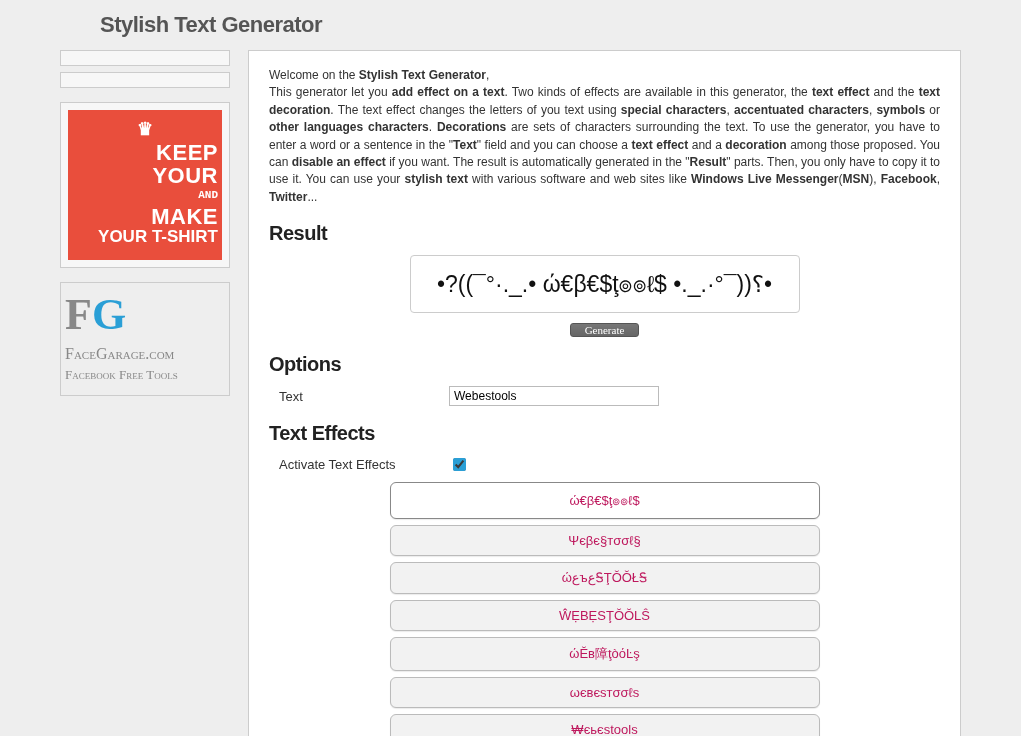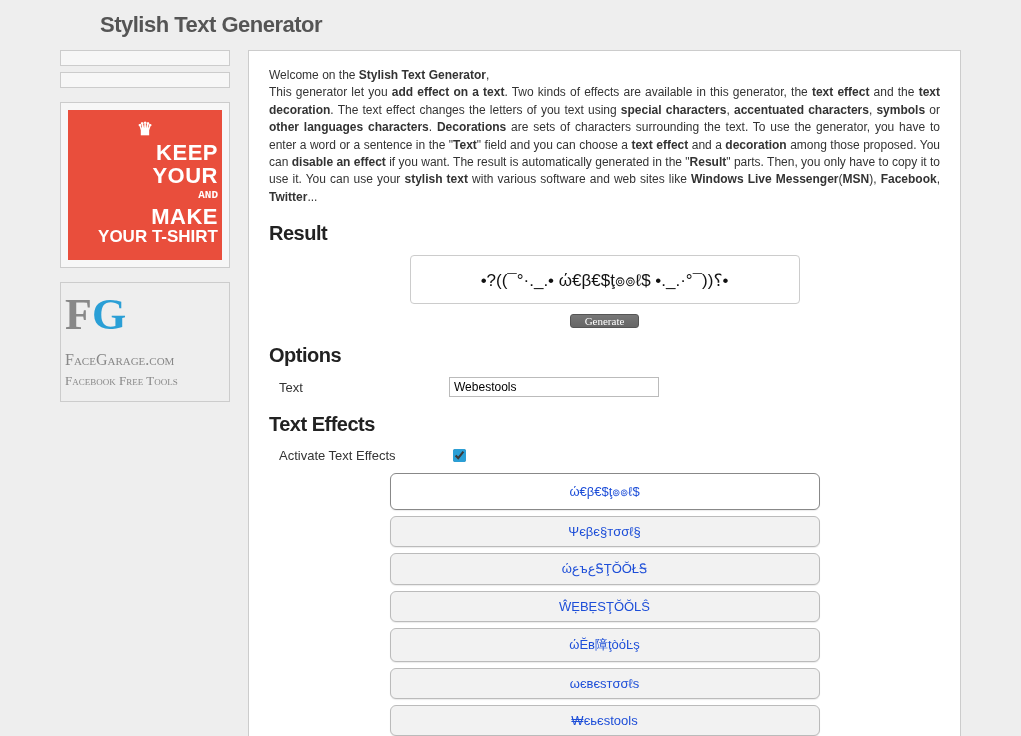--- a/index.html
+++ b/index.html
@@ -74,21 +74,21 @@
     font-weight: bold;
     color: #888;
     line-height: 1;
   }
   .fg-logo .g { color: #2a9fd6; }
   .fg-site {
     font-family: Georgia, serif;
     font-variant: small-caps;
     color: #888;
     font-size: 16px;
-    margin-top: 14px;
+    margin-top: 8px;
   }
   .fg-tag {
     font-family: Georgia, serif;
     font-variant: small-caps;
     color: #888;
     font-size: 13px;
     margin-top: 4px;
   }
 
   .main {
@@ -111,21 +111,21 @@
     margin: 16px 0 10px 0;
     letter-spacing: -0.5px;
   }
   .result-box {
     width: 390px;
     margin: 8px auto;
     border: 1px solid #ccc;
     border-radius: 4px;
     padding: 10px 12px;
     text-align: center;
-    font-size: 17px;
+    font-size: 23px;
     font-family: Arial, sans-serif;
     color: #111;
   }
   .gen-wrap { text-align:center; margin-top:10px; }
   .gen-btn {
     display:inline-block;
     background: linear-gradient(#777,#666);
     border: 1px solid #555;
     color: #fff;
     font-size: 11px;
@@ -160,21 +160,21 @@
   .effect-item {
     width: 430px;
     margin: 0 auto 6px auto;
     border: 1px solid #bbb;
     border-radius: 6px;
     background: #f2f2f2;
     padding: 7px 10px;
     text-align: center;
     font-size: 13px;
     font-family: Arial, sans-serif;
-    color: #1d4ed8;
+    color: #be185d;
     box-shadow: 0 1px 1px rgba(0,0,0,0.08);
     cursor: pointer;
   }
   .effect-item.selected {
     background: #fff;
     border-color: #888;
   }
 </style>
 </head>
 <body>

